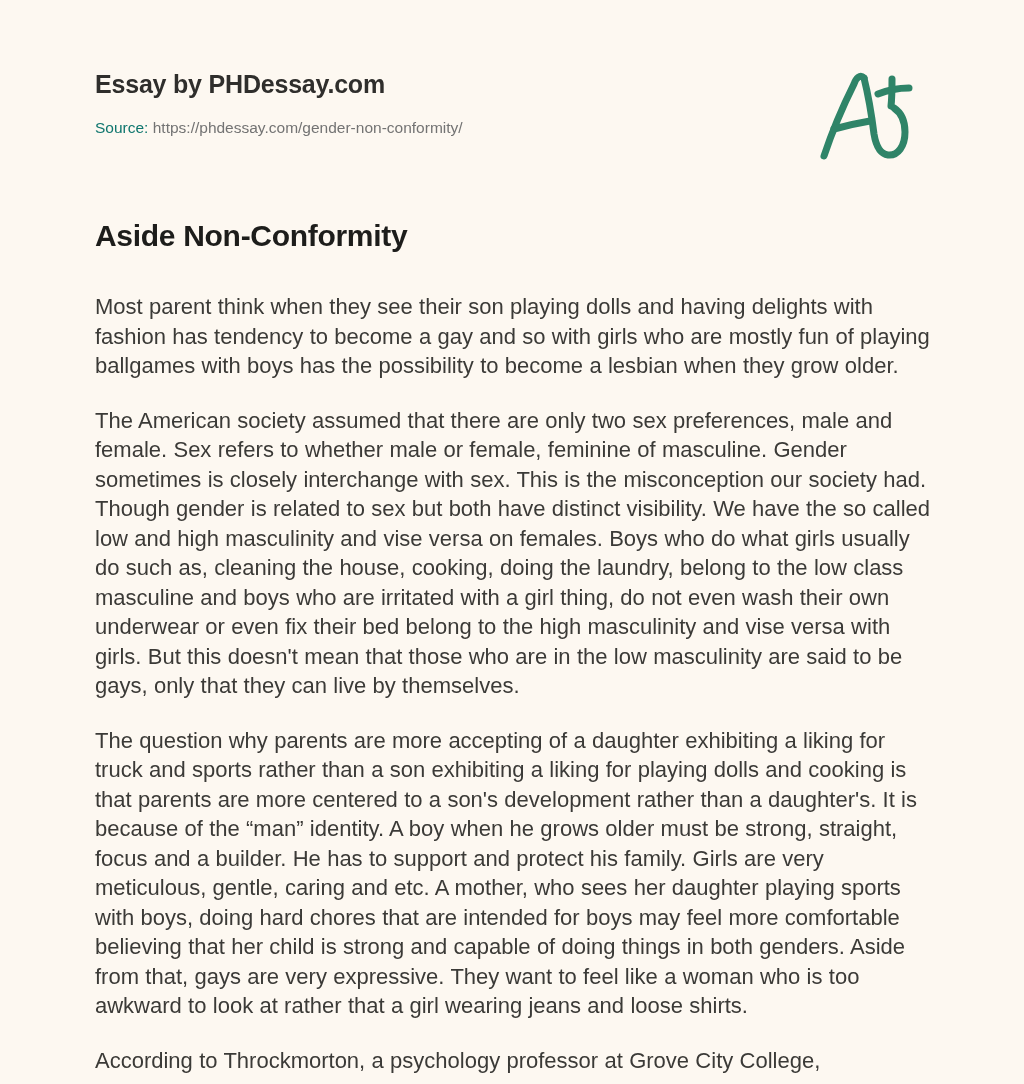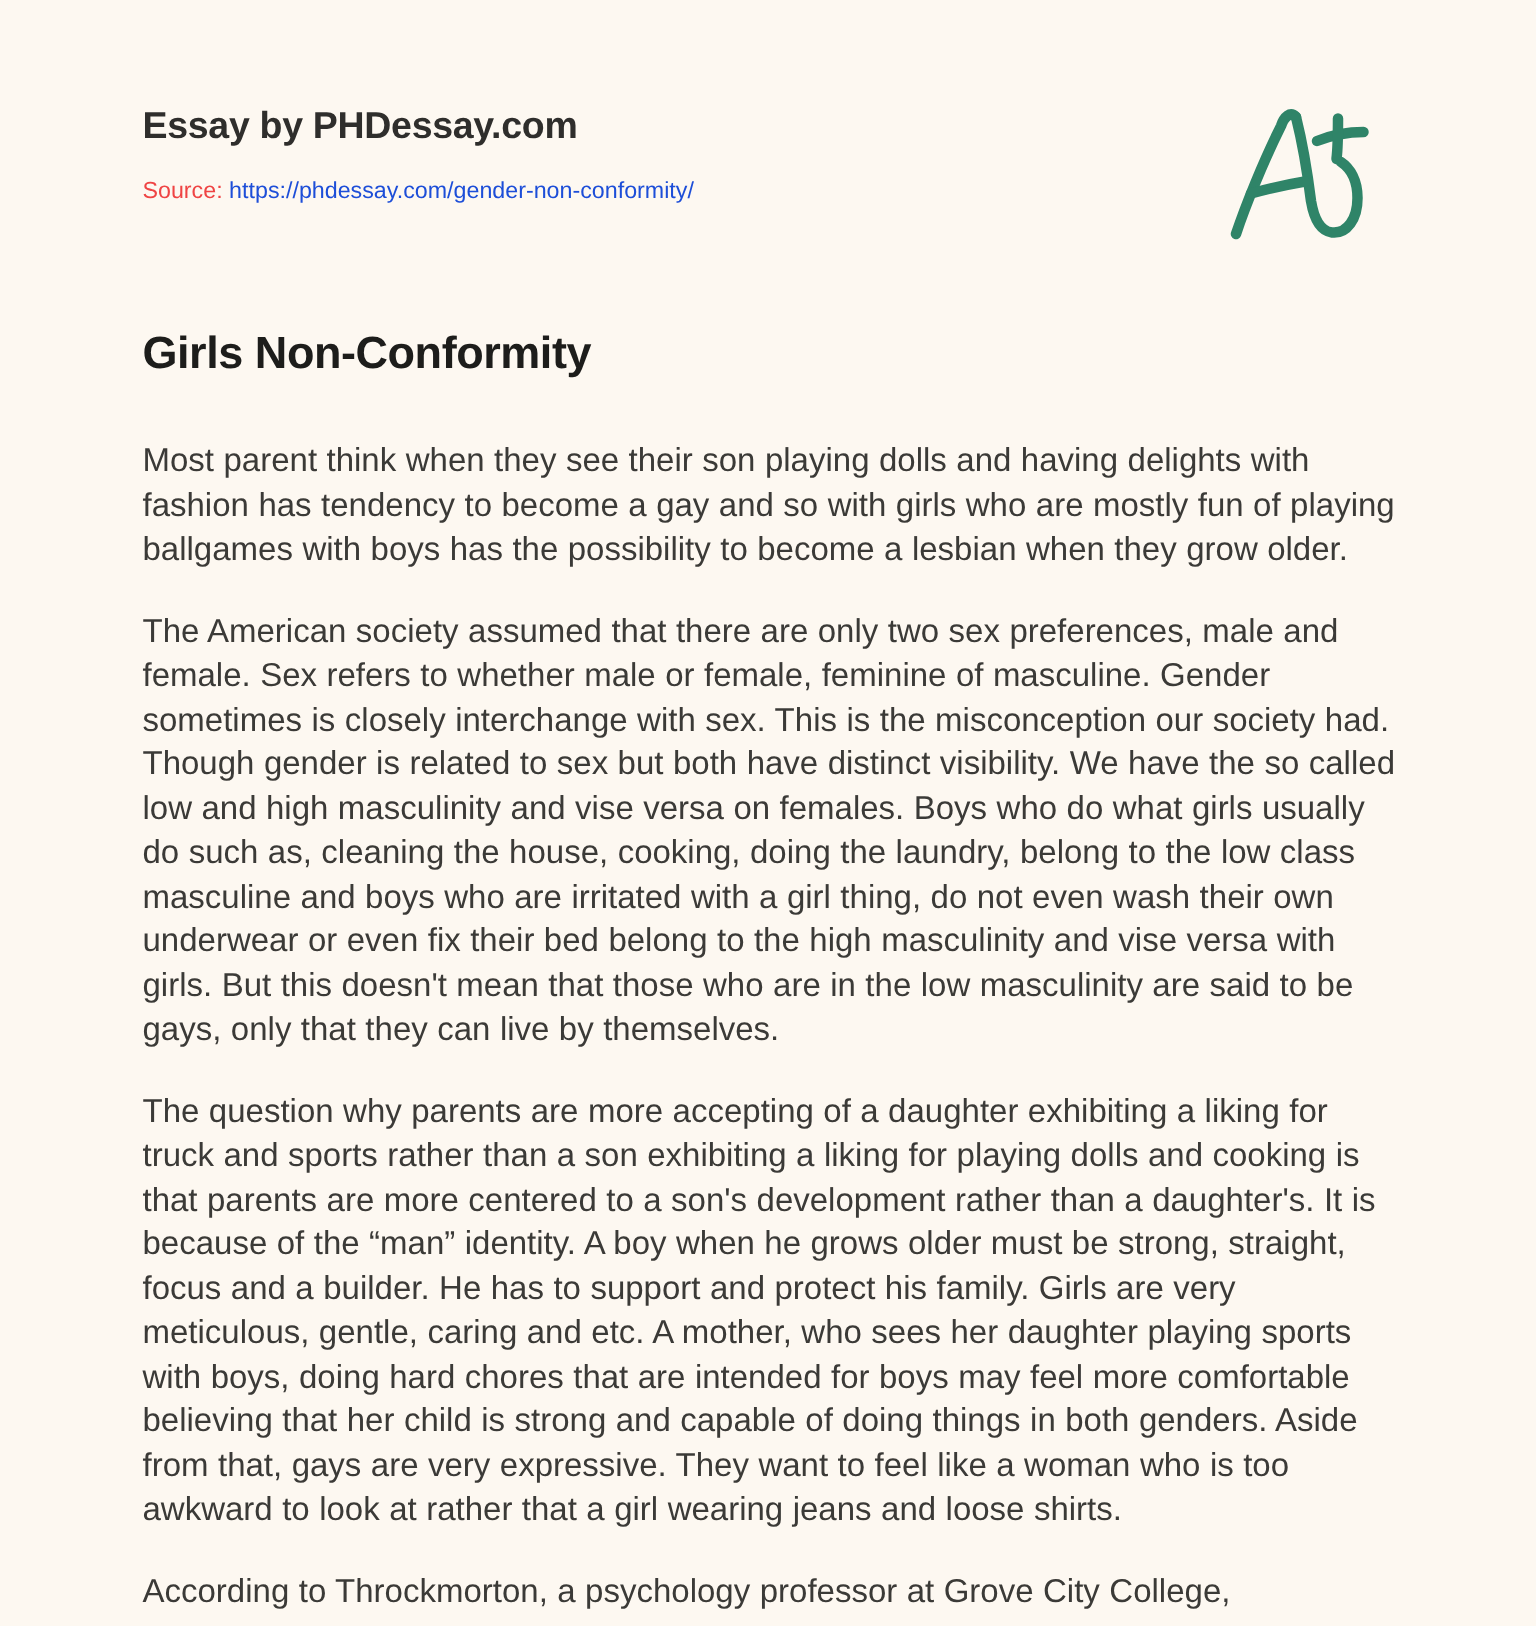--- a/index.html
+++ b/index.html
@@ -42,24 +42,24 @@
   }
   .source-line {
     position: absolute;
     left: 95px;
     top: 119px;
     font-size: 15.5px;
     color: #8d8a85;
     white-space: nowrap;
   }
   .source-label {
-    color: #ef4444;
+    color: #0f766e;
   }
   .source-url {
-    color: #1d4ed8;
+    color: #737373;
     text-decoration: none;
   }
 
   
   .logo {
     position: absolute;
     left: 812px;
     top: 68px;
     width: 104px;
     height: 96px;
@@ -124,21 +124,21 @@
         <path d="M66 26 C 76 22, 88 20, 97 20"></path>
 
         <path d="M80 11 C 80 20, 80 30, 79 38"></path>
       </svg>
     </div>
 
   </div>
 
   <div class="article">
 
-    <h1 class="article-title">Girls Non-Conformity</h1>
+    <h1 class="article-title">Aside Non-Conformity</h1>
 
     <p class="para">Most parent think when they see their son playing dolls and having delights with fashion has tendency to become a gay and so with girls who are mostly fun of playing ballgames with boys has the possibility to become a lesbian when they grow older.</p>
     <p class="para">The American society assumed that there are only two sex preferences, male and female. Sex refers to whether male or female, feminine of masculine. Gender sometimes is closely interchange with sex. This is the misconception our society had. Though gender is related to sex but both have distinct visibility. We have the so called low and high masculinity and vise versa on females. Boys who do what girls usually do such as, cleaning the house, cooking, doing the laundry, belong to the low class masculine and boys who are irritated with a girl thing, do not even wash their own underwear or even fix their bed belong to the high masculinity and vise versa with girls. But this doesn't mean that those who are in the low masculinity are said to be gays, only that they can live by themselves.</p>
     <p class="para">The question why parents are more accepting of a daughter exhibiting a liking for truck and sports rather than a son exhibiting a liking for playing dolls and cooking is that parents are more centered to a son's development rather than a daughter's. It is because of the “man” identity. A boy when he grows older must be strong, straight, focus and a builder. He has to support and protect his family. Girls are very meticulous, gentle, caring and etc. A mother, who sees her daughter playing sports with boys, doing hard chores that are intended for boys may feel more comfortable believing that her child is strong and capable of doing things in both genders.  Aside from that, gays are very expressive. They want to feel like a woman who is too awkward to look at rather that a girl wearing jeans and loose shirts.</p>
     <p class="para">According to Throckmorton, a psychology professor at Grove City College, Pennsylvania, “people who don't conform with gender norms are like homosexual. According to the study, children who grow up to be heterosexual typically go through a stage where they perceive the opposite sex as different from themselves, or exotic, and eventually transition into seeing members of the opposite sex as erotic. If a child is gender non-conforming, then he or she is likely to perceive members of the same sex as different from themselves, and eventually develop an erotic attraction to members of the same sex later in life. He also stated that parents should avoid the mindset that if their son doesn't have any interest in baseball that there is something wrong with him. (Lee, 2006)</p>
 
   </div>
 
 </div>
 

